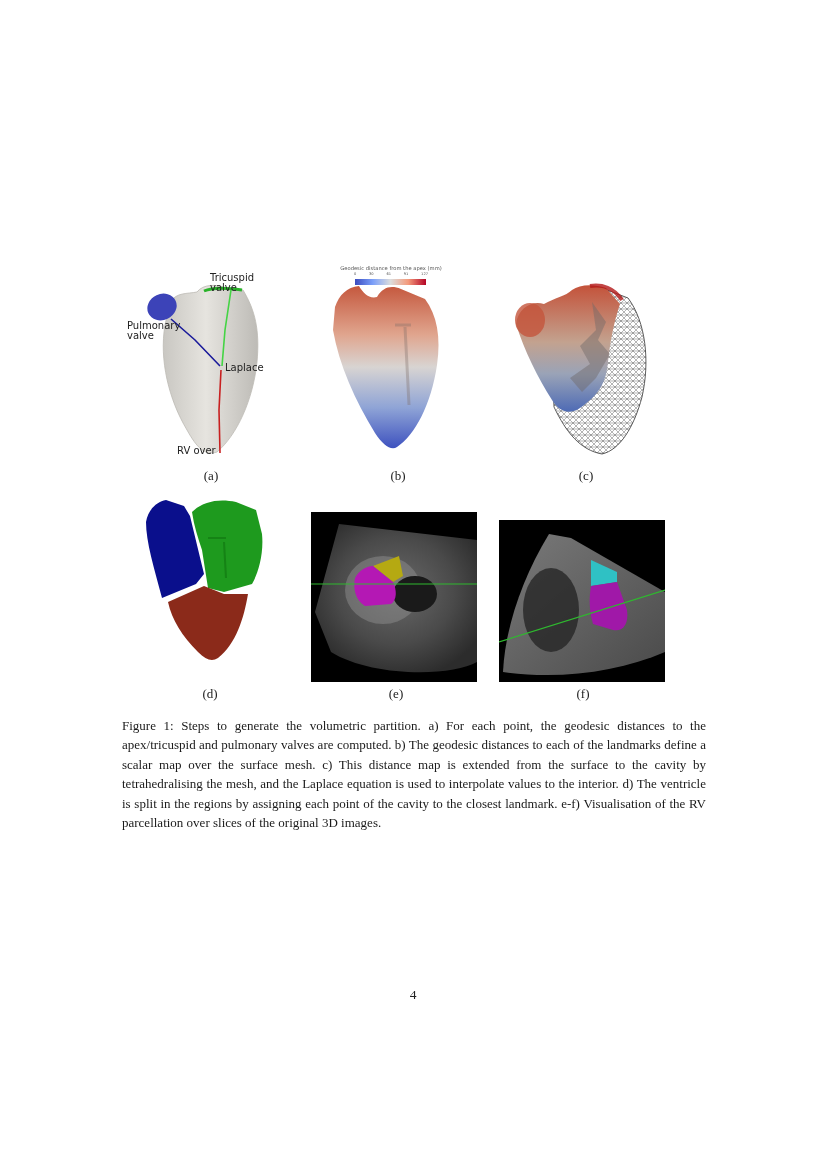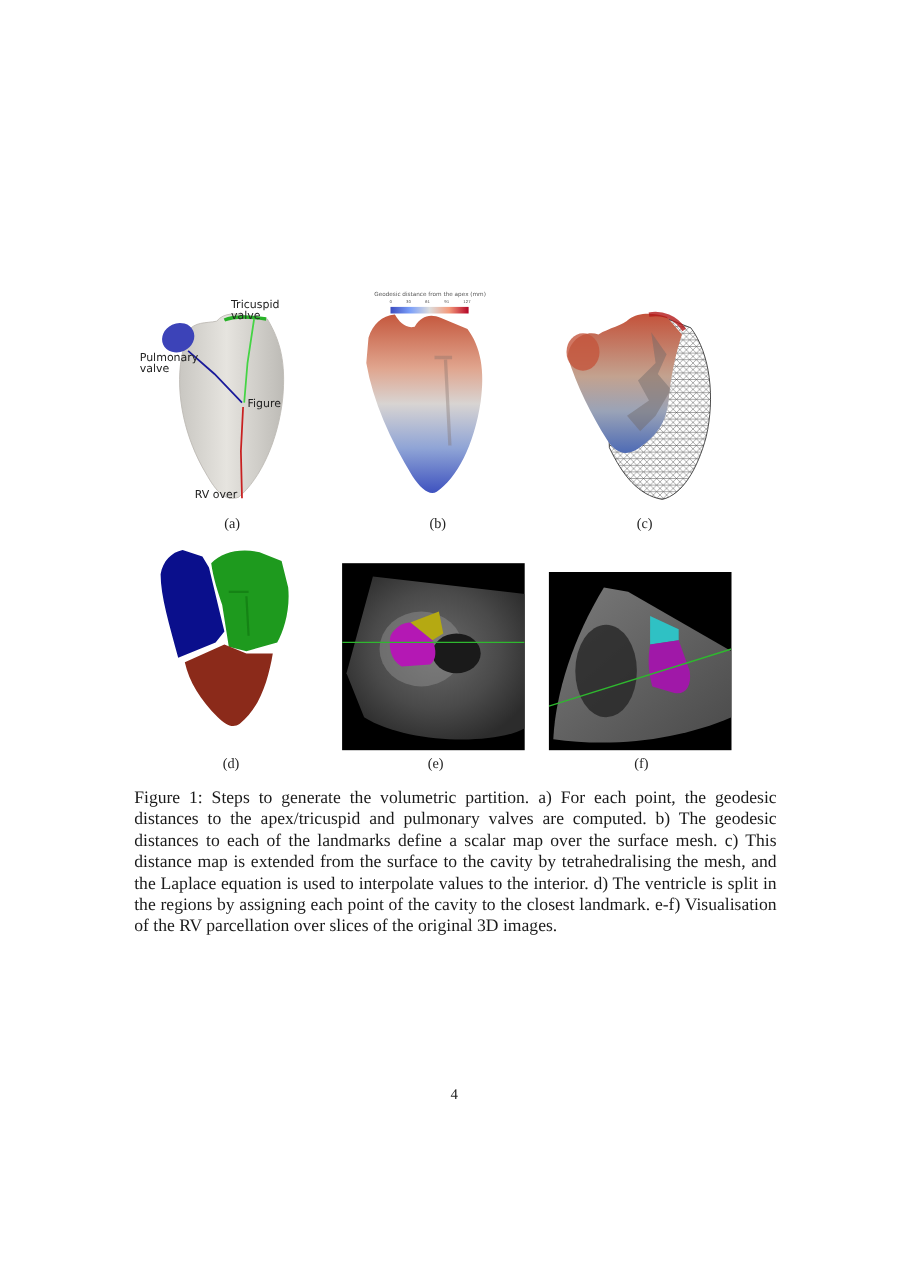--- a/index.html
+++ b/index.html
@@ -1,20 +1,20 @@
 <!DOCTYPE html>
 <html><head>
 <meta charset="utf-8">
 <style>
   html, body { margin:0; padding:0; background:#ffffff; }
   body { width:827px; height:1169px; position:relative; overflow:hidden; font-family:"DejaVu Serif", serif; color:#1a1a1a; }
   .panel { position:absolute; }
   .sublabel { position:absolute; font-family:"Liberation Serif", serif; font-size:13px; color:#222; text-align:center; width:40px; }
   .annot { position:absolute; font-family:"DejaVu Sans", sans-serif; font-size:10px; color:#222; line-height:10px; }
-  .caption { position:absolute; left:122px; top:716px; width:584px; font-family:"Liberation Serif", serif; font-size:16px; line-height:19.4px; text-align:justify; color:#1a1a1a; }
+  .caption { position:absolute; left:122px; top:716px; width:584px; font-family:"Liberation Serif", serif; font-size:13px; line-height:19.4px; text-align:justify; color:#1a1a1a; }
   .pagenum { position:absolute; left:403px; top:987px; width:20px; text-align:center; font-family:"Liberation Serif", serif; font-size:13.5px; color:#222; }
   .cbar-title { position:absolute; left:336px; top:265px; width:110px; font-family:"DejaVu Sans", sans-serif; font-size:5.2px; color:#555; text-align:center; white-space:nowrap; }
   .cbar-ticks { position:absolute; left:354px; top:272px; width:74px; display:flex; justify-content:space-between; font-family:"DejaVu Sans", sans-serif; font-size:3.6px; color:#555; }
   .cbar { position:absolute; left:355px; top:279px; width:71px; height:6px; background:linear-gradient(90deg,#3b4cc0 0%,#7b9ff9 25%,#dcdddd 50%,#f49a7b 75%,#b40426 100%); }
   .us-frame { position:absolute; background:#000; overflow:hidden; }
 </style>
 </head>
 <body>
 
 <div class="panel" style="left:125px;top:270px;width:180px;height:200px;">
@@ -34,21 +34,21 @@
     <path d="M96,100 L94,140 L95,183" stroke="#c82020" stroke-width="1.6" fill="none"></path>
   </svg>
   <div class="annot" style="left:85px;top:3px;width:50px;">
     <div>Tricuspid</div>
     <div>valve</div>
   </div>
   <div class="annot" style="left:2px;top:51px;width:50px;">
     <div>Pulmonary</div>
     <div>valve</div>
   </div>
-  <div class="annot" style="left:100px;top:93px;width:40px;">Figure</div>
+  <div class="annot" style="left:100px;top:93px;width:40px;">Laplace</div>
   <div class="annot" style="left:52px;top:176px;width:44px;">RV over</div>
 </div>
 <div class="sublabel" style="left:191px;top:468px;">(a)</div>
 
 <div class="cbar-title">Geodesic distance from the apex (mm)</div>
 <div class="cbar-ticks">
   <span>0</span>
   <span>30</span>
   <span>61</span>
   <span>91</span>

